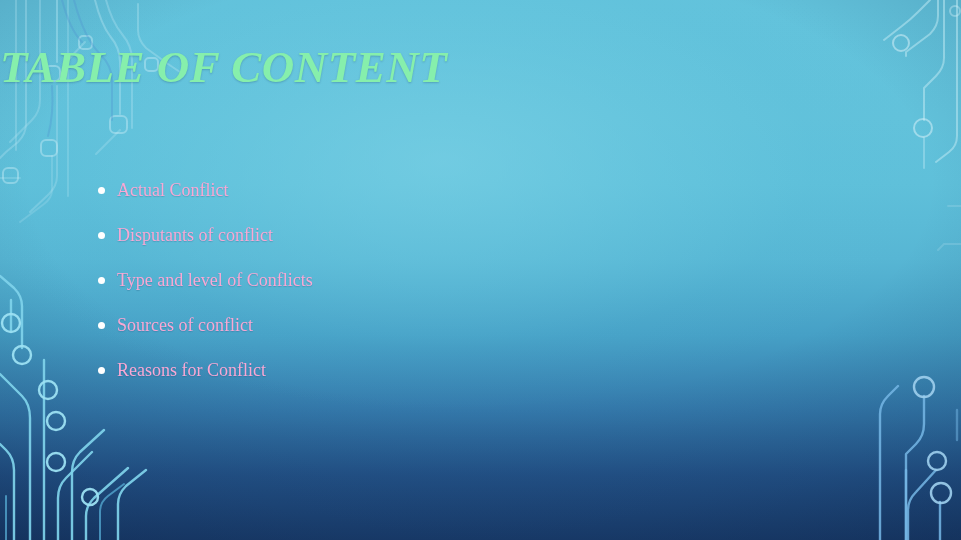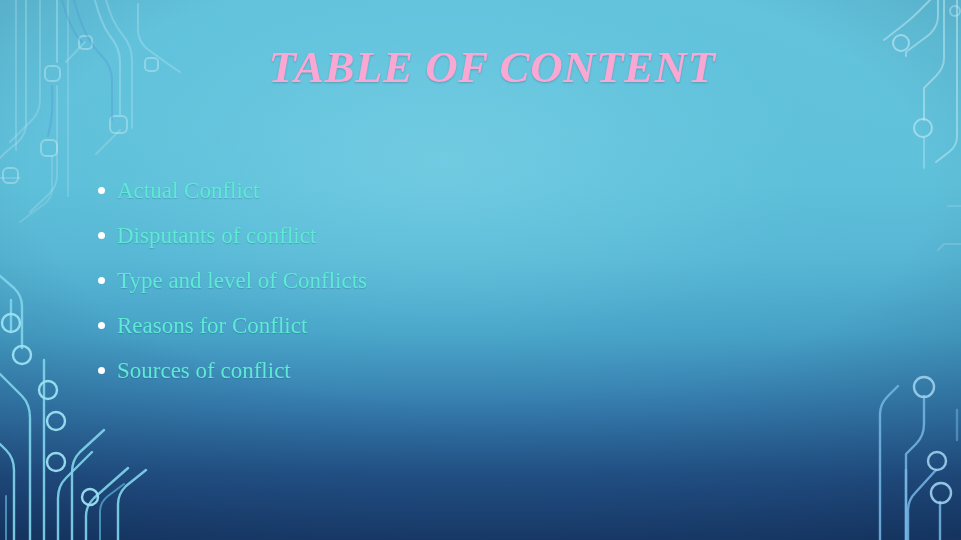--- a/index.html
+++ b/index.html
@@ -54,45 +54,43 @@
   
   .content {
     position: absolute;
     inset: 0;
   }
   .slide-title {
     position: absolute;
     left: 0;
     right: 0;
     top: 44px;
-    text-align: center;
-    color: #f9a8d4;
+    color: #86efac;
     font-weight: bold;
     font-style: italic;
     font-size: 45px;
     letter-spacing: 0.5px;
     line-height: 1.05;
     text-shadow: 0 1px 2px rgba(20,60,95,0.28);
-    padding-left: 23px;
   }
   .bullet-list {
     position: absolute;
     left: 96px;
     top: 178px;
     margin: 0;
     padding: 0;
     list-style: none;
   }
   .bullet-item {
     position: relative;
     display: block;
     padding-left: 21px;
     margin: 0 0 20px 0;
-    color: #5eead4;
-    font-size: 23px;
+    color: #f9a8d4;
+    font-size: 18px;
     line-height: 25px;
     white-space: nowrap;
     text-shadow: 0 1px 1px rgba(20,60,95,0.22);
   }
   .bullet-item .dot {
     position: absolute;
     left: 2px;
     top: 9px;
     width: 7px;
     height: 7px;
@@ -209,22 +207,22 @@
       <li class="bullet-item">
         <span class="dot"></span>
         <span>Disputants of conflict</span>
       </li>
       <li class="bullet-item">
         <span class="dot"></span>
         <span>Type and level of Conflicts</span>
       </li>
       <li class="bullet-item">
         <span class="dot"></span>
+        <span>Sources of conflict</span>
+      </li>
+      <li class="bullet-item">
+        <span class="dot"></span>
         <span>Reasons for Conflict</span>
-      </li>
-      <li class="bullet-item">
-        <span class="dot"></span>
-        <span>Sources of conflict</span>
       </li>
     </ul>
 
   </div>
 </div>
 
 </body></html>

